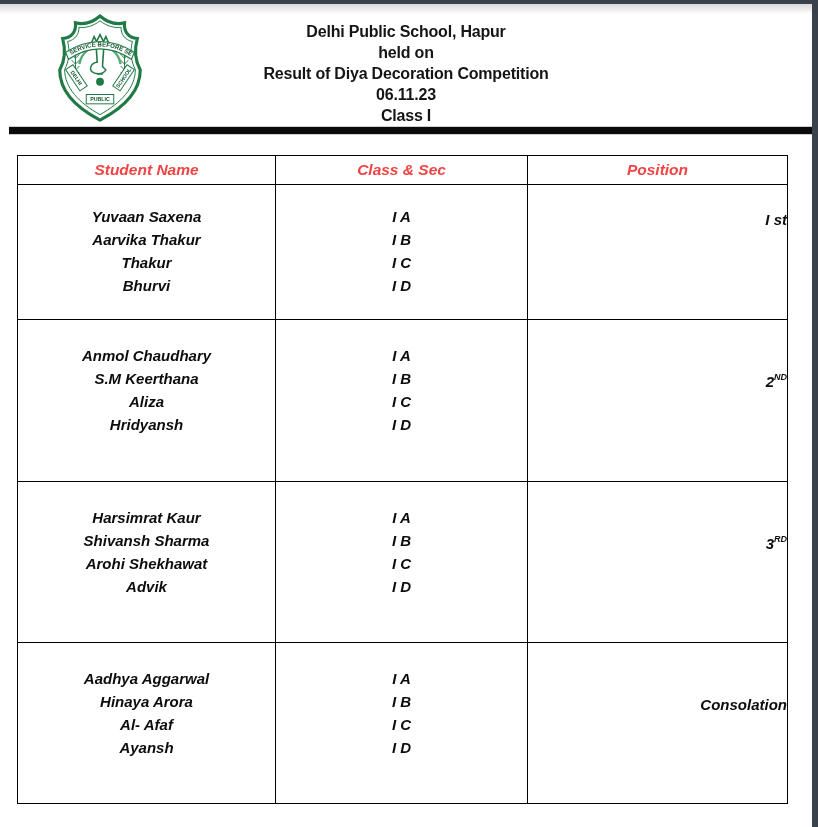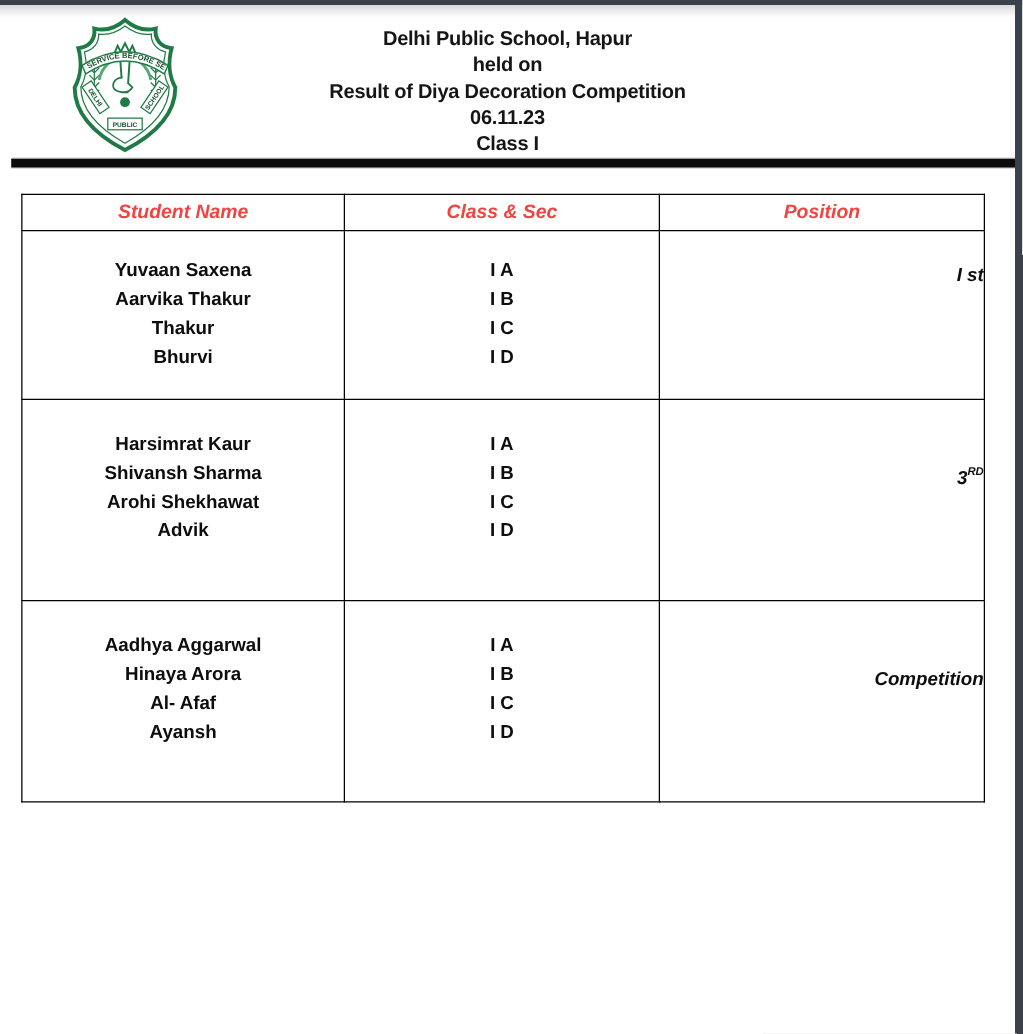--- a/index.html
+++ b/index.html
@@ -35,21 +35,21 @@
   col.c1{width:258px;} col.c2{width:252px;} col.c3{width:260px;}
 
   tr.head-row th{
     height:28px;vertical-align:middle;text-align:center;
     font-style:italic;font-weight:bold;font-size:15.5px;color:#ef4444;
   }
   tr.g1 td{height:134px;}
   tr.g2 td,tr.g3 td,tr.g4 td{height:160px;}
   tr.g2 td{height:161px;}
 
-  .lines{text-align:center;font-weight:bold;font-size:15px;
+  .lines{text-align:center;font-style:italic;font-weight:bold;font-size:15px;
     line-height:23px;color:#0d0d0d;}
   tr.g1 .lines{padding-top:20px;}
   tr.g2 .lines,tr.g3 .lines,tr.g4 .lines{padding-top:24px;}
   .pos{text-align:right;font-style:italic;font-weight:bold;font-size:15px;
     line-height:23px;color:#0d0d0d;}
   tr.g1 .pos{padding-top:20px;}
   tr.g2 .pos,tr.g3 .pos,tr.g4 .pos{padding-top:47px;}
   .pos sup{font-size:9px;font-style:italic;position:relative;top:-1px;letter-spacing:0;}
 
   .crest-text{font-family:"Liberation Sans",sans-serif;font-weight:bold;}
@@ -144,20 +144,41 @@
         <div>I B</div>
         <div>I C</div>
         <div>I D</div>
       </div>
           </td>
       <td>
             <div class="pos"><span>I st</span><sup></sup></div>
           </td>
     </tr>
 
+    <tr class="g2">
+      <td>
+            <div class="lines">
+        <div>Anmol Chaudhary</div>
+        <div>S.M Keerthana</div>
+        <div>Aliza</div>
+        <div>Hridyansh</div>
+      </div>
+          </td>
+      <td>
+            <div class="lines">
+        <div>I A</div>
+        <div>I B</div>
+        <div>I C</div>
+        <div>I D</div>
+      </div>
+          </td>
+      <td>
+            <div class="pos"><span>2</span><sup>ND</sup></div>
+          </td>
+    </tr>
 
     <tr class="g3">
       <td>
             <div class="lines">
         <div>Harsimrat Kaur</div>
         <div>Shivansh Sharma</div>
         <div>Arohi Shekhawat</div>
         <div>Advik</div>
       </div>
           </td>
@@ -185,19 +206,19 @@
           </td>
       <td>
             <div class="lines">
         <div>I A</div>
         <div>I B</div>
         <div>I C</div>
         <div>I D</div>
       </div>
           </td>
       <td>
-            <div class="pos"><span>Competition</span><sup></sup></div>
+            <div class="pos"><span>Consolation</span><sup></sup></div>
           </td>
     </tr>
   </tbody>
     </table>
 
 </div>
 
 </body></html>

